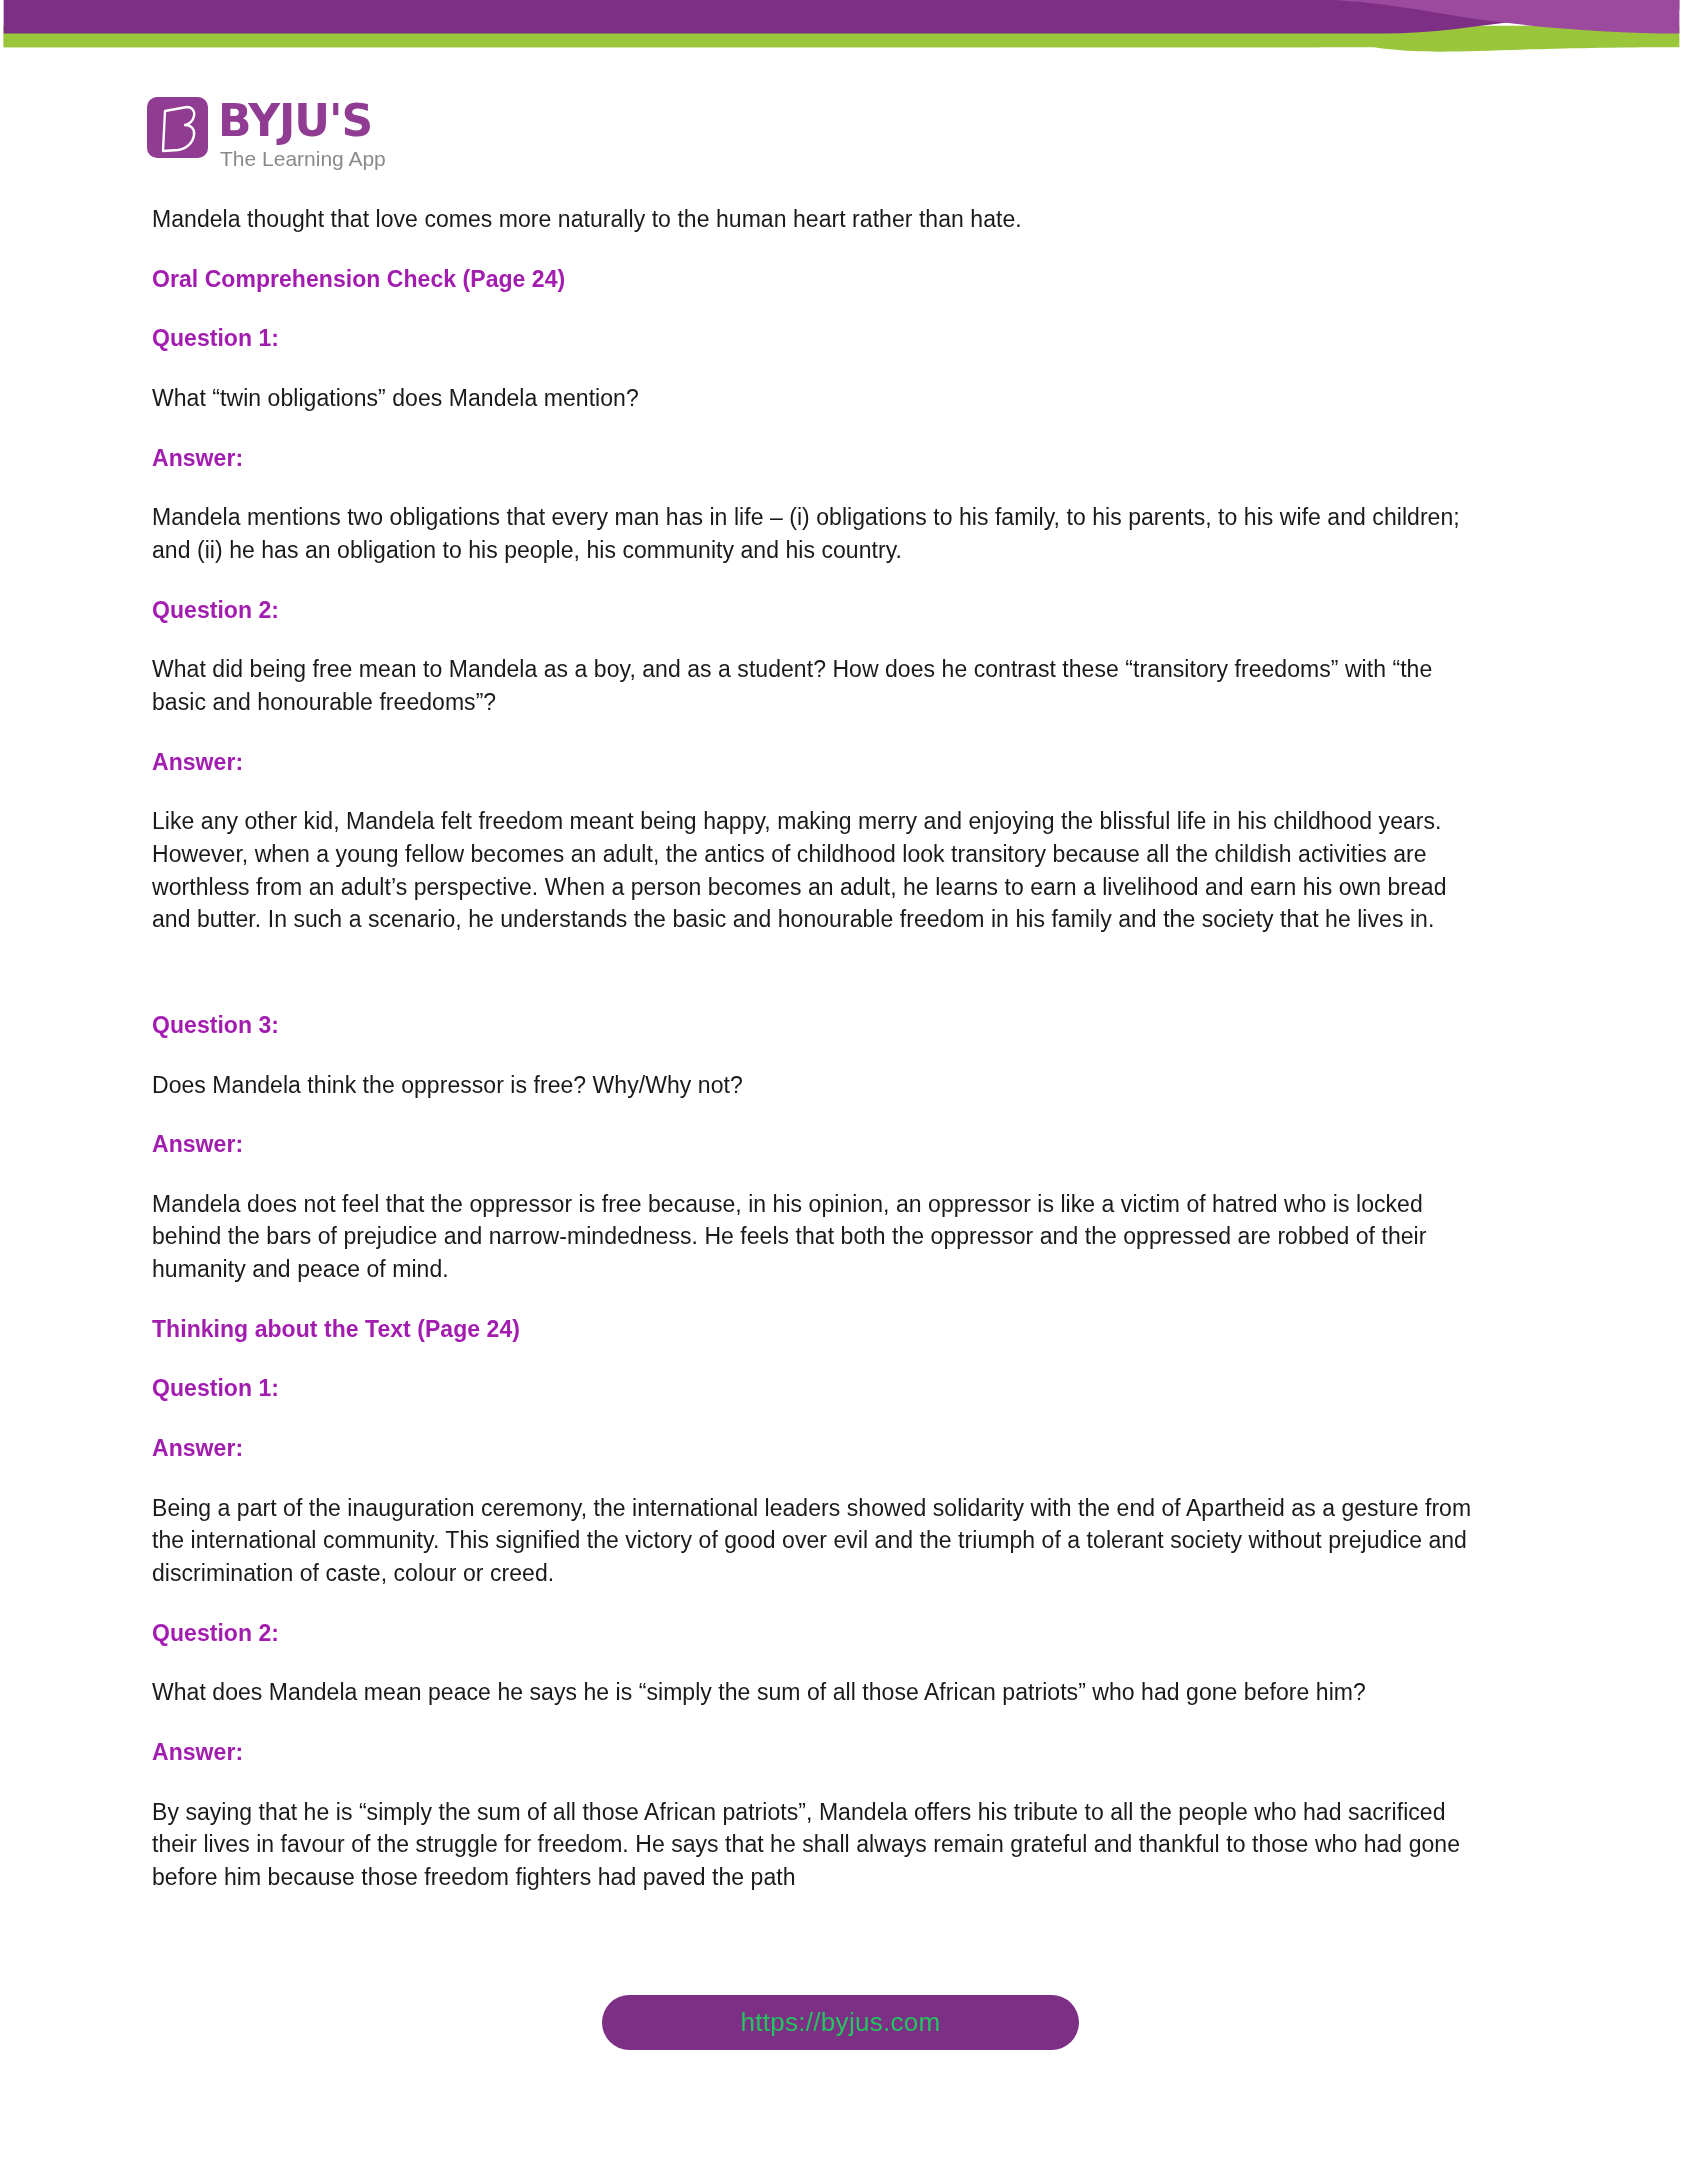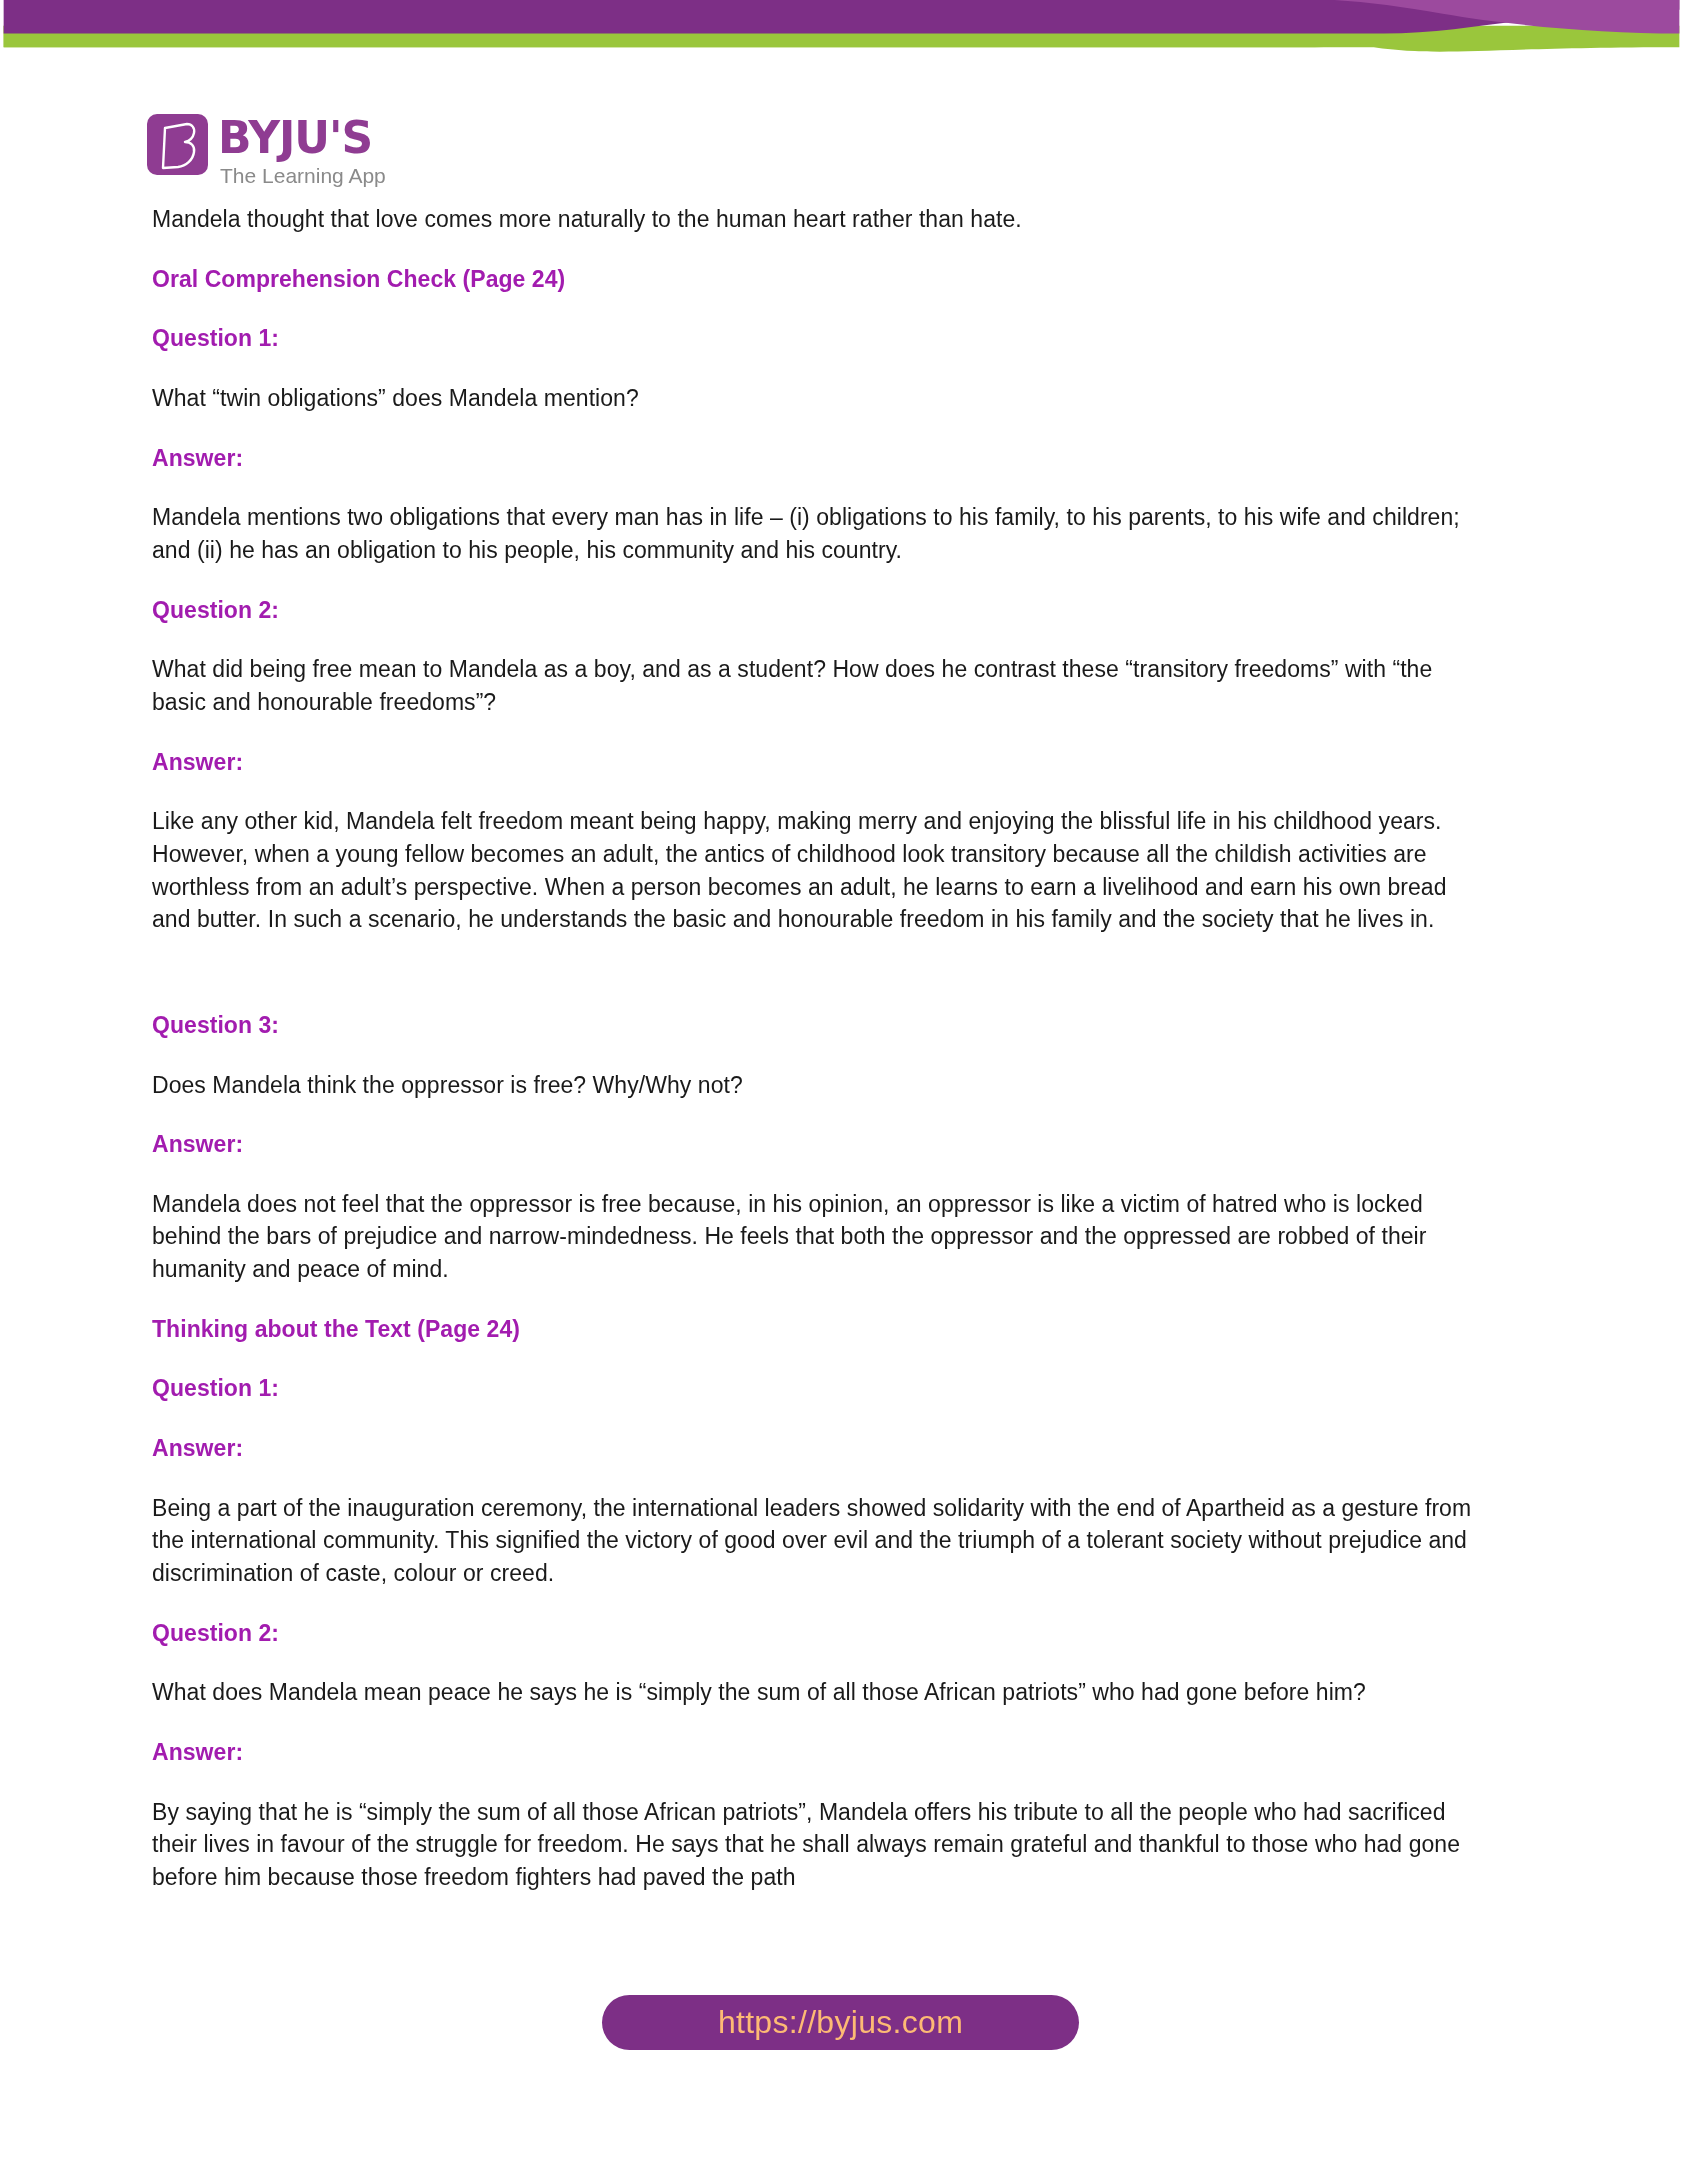--- a/index.html
+++ b/index.html
@@ -24,21 +24,21 @@
     width: 1683px;
     height: 69px;
     overflow: hidden;
   }
   .band-svg { display: block; }
 
   
   .logo-wrap {
     position: absolute;
     left: 147px;
-    top: 114px;
+    top: 97px;
     width: 297px;
     height: 89px;
   }
   .logo-mark {
     position: absolute;
     left: 0;
     top: 0;
     width: 61px;
     height: 61px;
     background: #8f3c92;
@@ -115,22 +115,22 @@
     top: 1995px;
     width: 477px;
     height: 55px;
     background: #7d2f86;
     border-radius: 28px;
     display: flex;
     align-items: center;
     justify-content: center;
   }
   .footer-pill-text {
-    color: #fdba74;
-    font-size: 32px;
+    color: #22c55e;
+    font-size: 26px;
     font-family: "Liberation Sans", sans-serif;
     letter-spacing: 0.3px;
   }
 </style>
 </head>
 <body>
 
 <div class="header-bands">
   <svg class="band-svg" width="1683" height="69" viewBox="0 0 1700 70" xmlns="http://www.w3.org/2000/svg">
 

